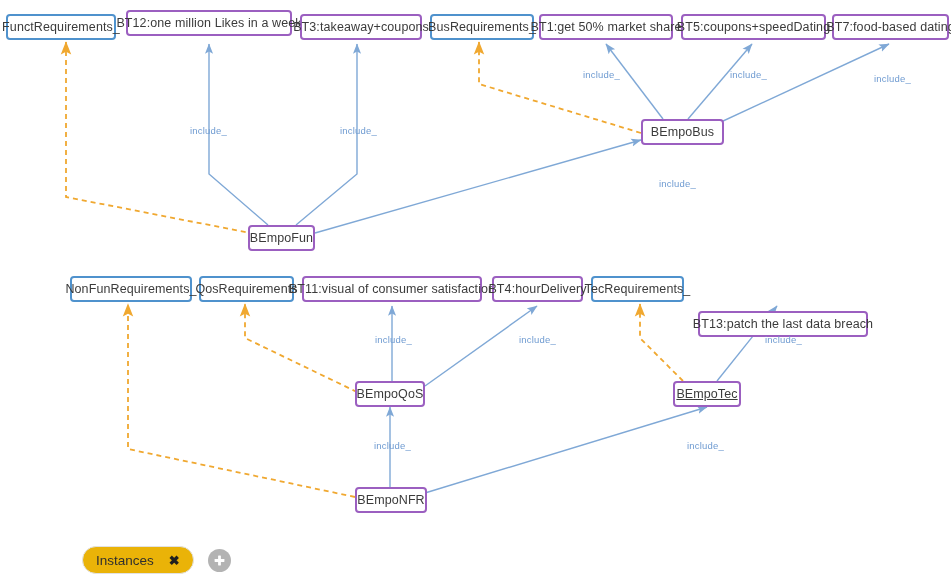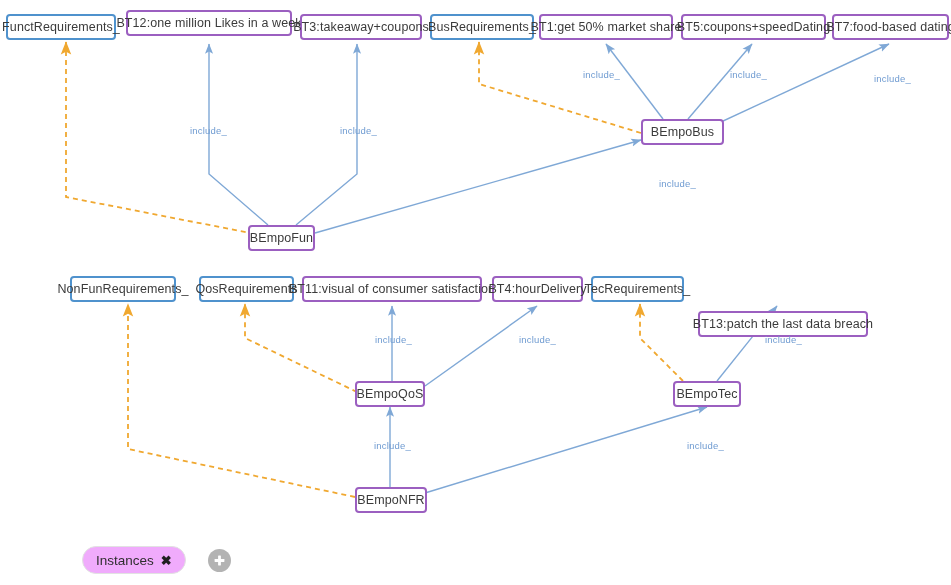--- a/index.html
+++ b/index.html
@@ -71,23 +71,23 @@
     align-items: center;
   }
   .chip {
     position: absolute;
     left: 82px;
     top: 546px;
     height: 28px;
     box-sizing: border-box;
     display: flex;
     align-items: center;
-    gap: 7px;
+    gap: 15px;
     padding: 0 13px;
-    background: #f0abfc;
+    background: #eab308;
     border: 1px solid #e2e2e2;
     border-radius: 14px;
     font-size: 13.5px;
     color: #2f2f2f;
   }
   .chip .close {
     font-size: 13px;
     font-weight: bold;
     color: #1f1f1f;
     line-height: 1;
@@ -161,42 +161,42 @@
       </div>
       <div class="node bt" style="left: 832px; top: 14px; width: 117px;">
         <span>BT7:food-based dating</span>
       </div>
       <div class="node empo" style="left: 641px; top: 119px; width: 83px;">
         <span>BEmpoBus</span>
       </div>
       <div class="node empo" style="left: 248px; top: 225px; width: 67px;">
         <span>BEmpoFun</span>
       </div>
-      <div class="node req" style="left: 70px; top: 276px; width: 106px;">
+      <div class="node req" style="left: 70px; top: 276px; width: 122px;">
         <span>NonFunRequirements_</span>
       </div>
       <div class="node req" style="left: 199px; top: 276px; width: 95px;">
         <span>QosRequirements</span>
       </div>
       <div class="node bt" style="left: 302px; top: 276px; width: 180px;">
         <span>BT11:visual of consumer satisfaction</span>
       </div>
       <div class="node bt" style="left: 492px; top: 276px; width: 91px; justify-content: center;">
         <span>BT4:hourDelivery</span>
       </div>
       <div class="node req" style="left: 591px; top: 276px; width: 93px;">
         <span>TecRequirements_</span>
       </div>
       <div class="node bt" style="left: 698px; top: 276px; width: 170px; margin-top: 35px;">
         <span>BT13:patch the last data breach</span>
       </div>
       <div class="node empo" style="left: 355px; top: 381px; width: 70px;">
         <span>BEmpoQoS</span>
       </div>
-      <div class="node empo" style="left: 673px; top: 381px; width: 68px;">
+      <div class="node empo" style="left: 673px; top: 381px; width: 68px; text-decoration: underline;">
         <span>BEmpoTec</span>
       </div>
       <div class="node empo" style="left: 355px; top: 487px; width: 72px;">
         <span>BEmpoNFR</span>
       </div>
     </div>
   <div id="labels-group">
       <div class="edge-label" style="left: 190px; top: 125px;">include_</div>
       <div class="edge-label" style="left: 340px; top: 125px;">include_</div>
       <div class="edge-label" style="left: 659px; top: 178px;">include_</div>

